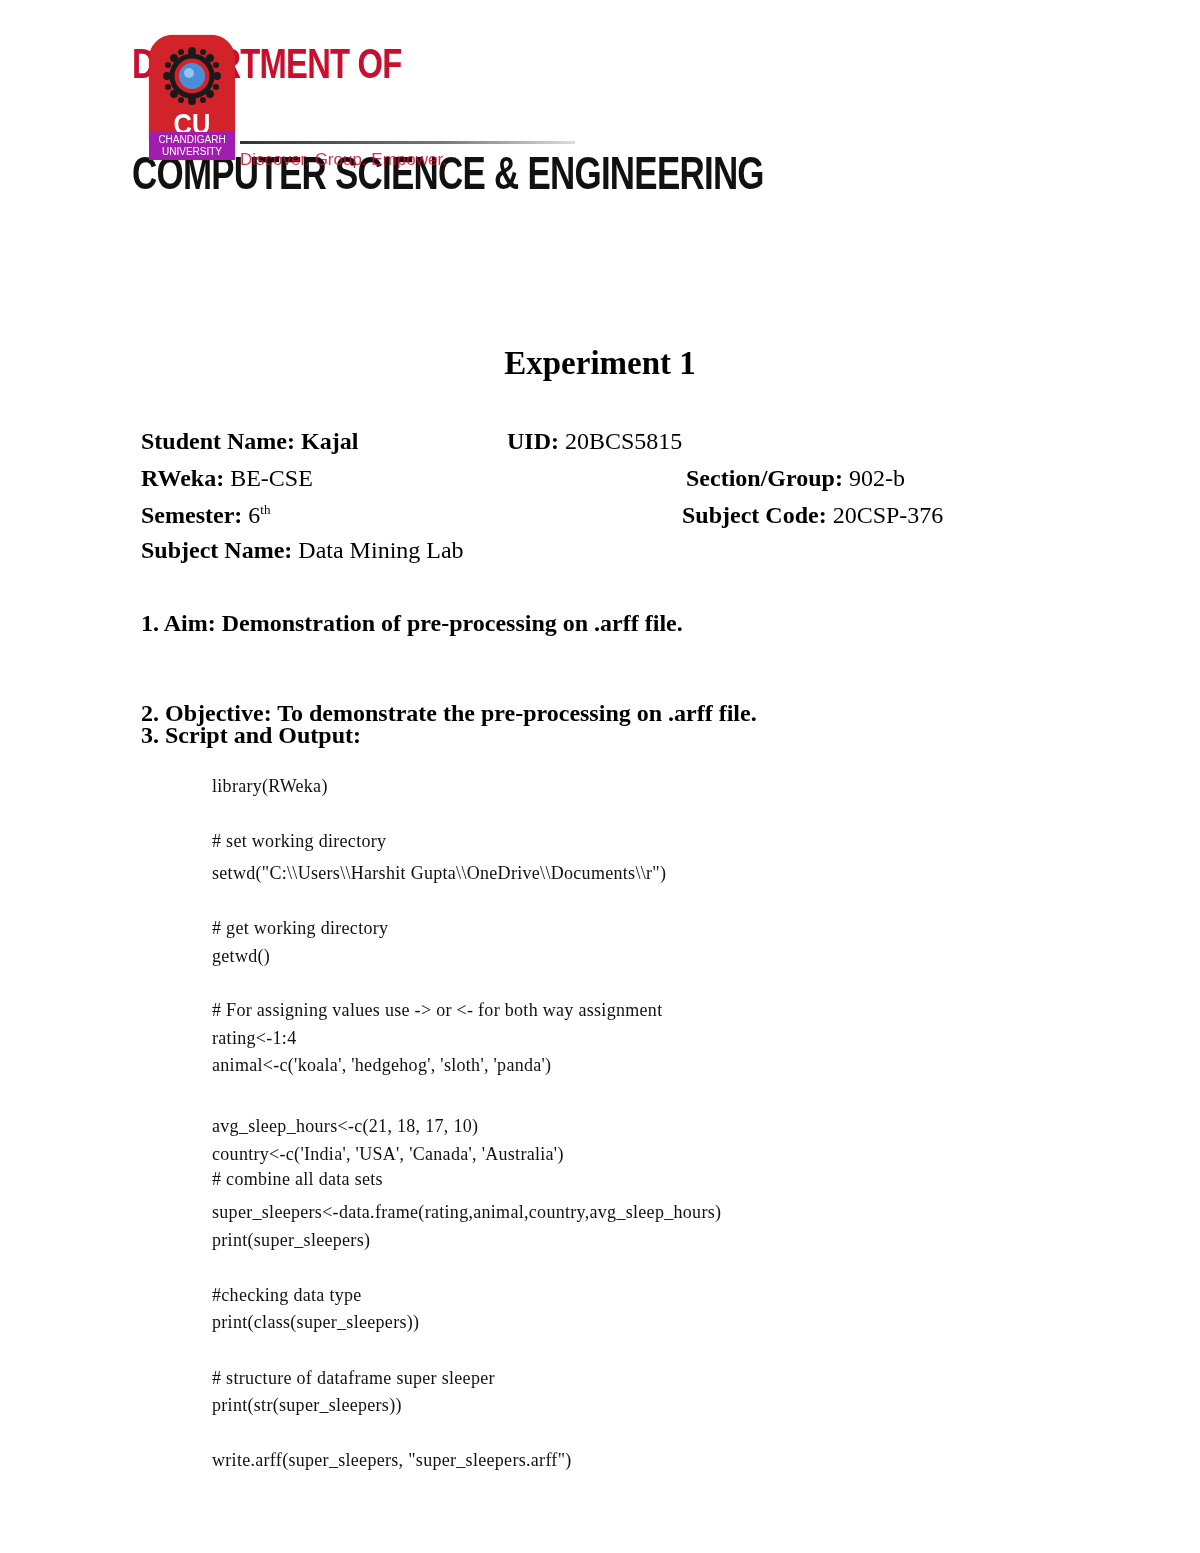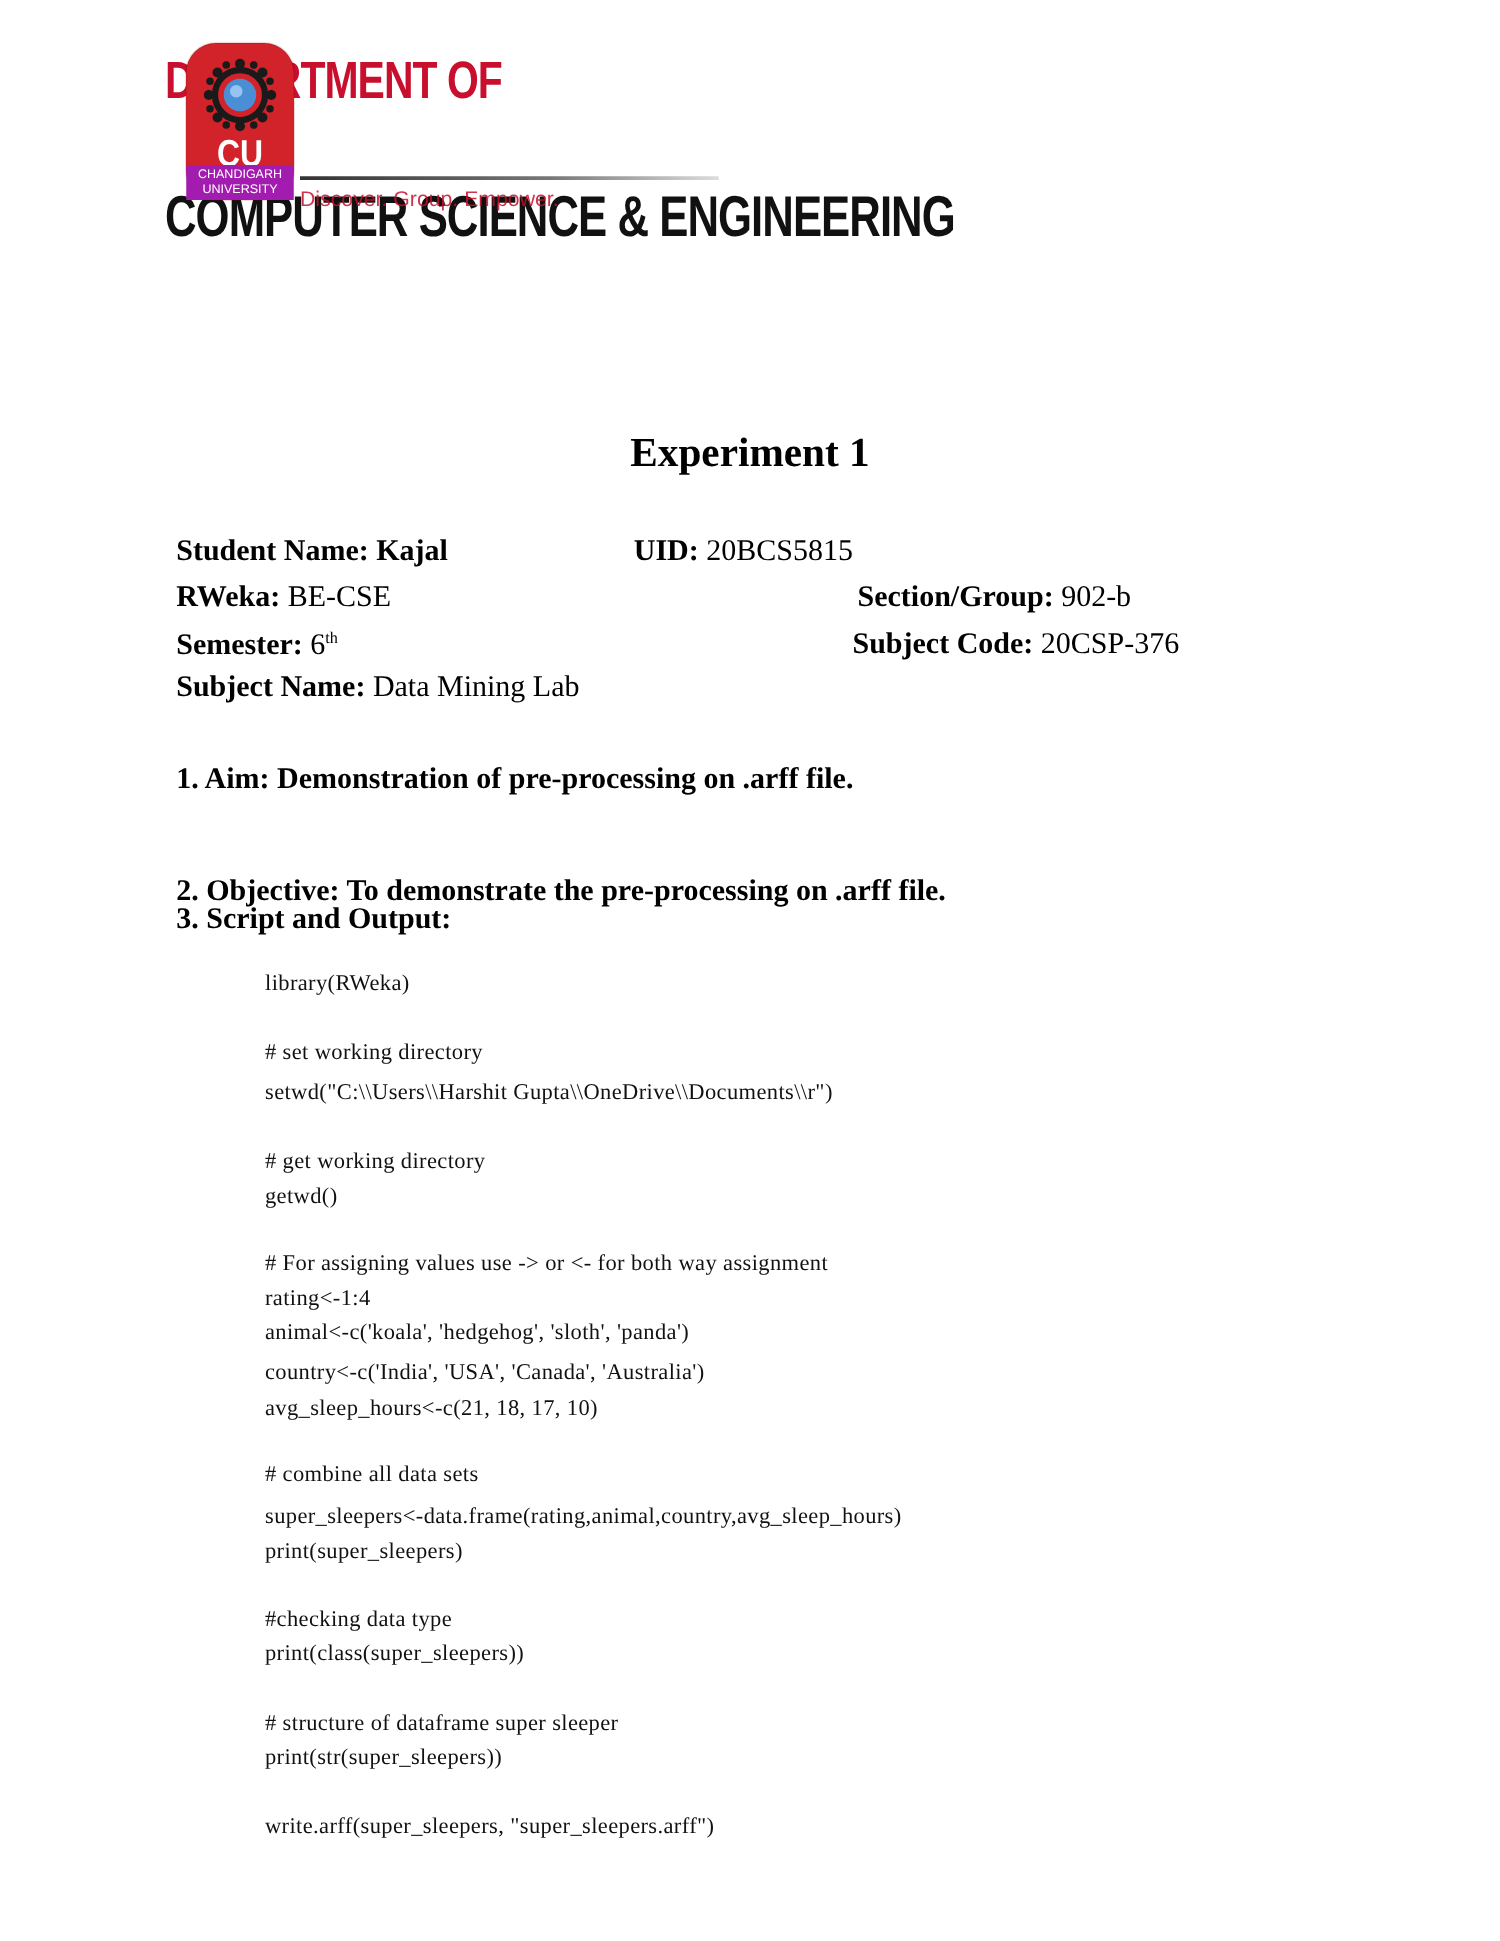--- a/index.html
+++ b/index.html
@@ -83,21 +83,21 @@
 <div class="section" style="top:722px;">3. Script and Output:</div>
 
 <div class="code" style="top:776px;">library(RWeka)</div>
 <div class="code" style="top:831px;"># set working directory</div>
 <div class="code" style="top:863px;">setwd("C:\\Users\\Harshit Gupta\\OneDrive\\Documents\\r")</div>
 <div class="code" style="top:918px;"># get working directory</div>
 <div class="code" style="top:946px;">getwd()</div>
 <div class="code" style="top:1000px;"># For assigning values use -&gt; or &lt;- for both way assignment</div>
 <div class="code" style="top:1028px;">rating&lt;-1:4</div>
 <div class="code" style="top:1055px;">animal&lt;-c('koala', 'hedgehog', 'sloth', 'panda')</div>
-<div class="code" style="top:1087px;text-align:center;">country&lt;-c('India', 'USA', 'Canada', 'Australia')</div>
+<div class="code" style="top:1144px;text-align:center;">country&lt;-c('India', 'USA', 'Canada', 'Australia')</div>
 <div class="code" style="top:1116px;">avg_sleep_hours&lt;-c(21, 18, 17, 10)</div>
 <div class="code" style="top:1169px;"># combine all data sets</div>
 <div class="code" style="top:1202px;">super_sleepers&lt;-data.frame(rating,animal,country,avg_sleep_hours)</div>
 <div class="code" style="top:1230px;">print(super_sleepers)</div>
 <div class="code" style="top:1285px;">#checking data type</div>
 <div class="code" style="top:1312px;">print(class(super_sleepers))</div>
 <div class="code" style="top:1368px;"># structure of dataframe super sleeper</div>
 <div class="code" style="top:1395px;">print(str(super_sleepers))</div>
 <div class="code" style="top:1450px;">write.arff(super_sleepers, "super_sleepers.arff")</div>
 

